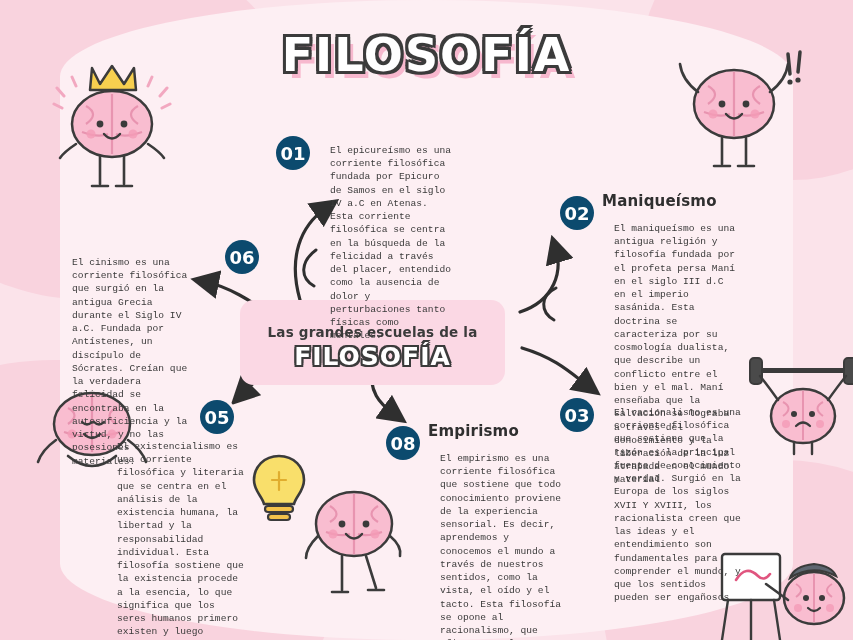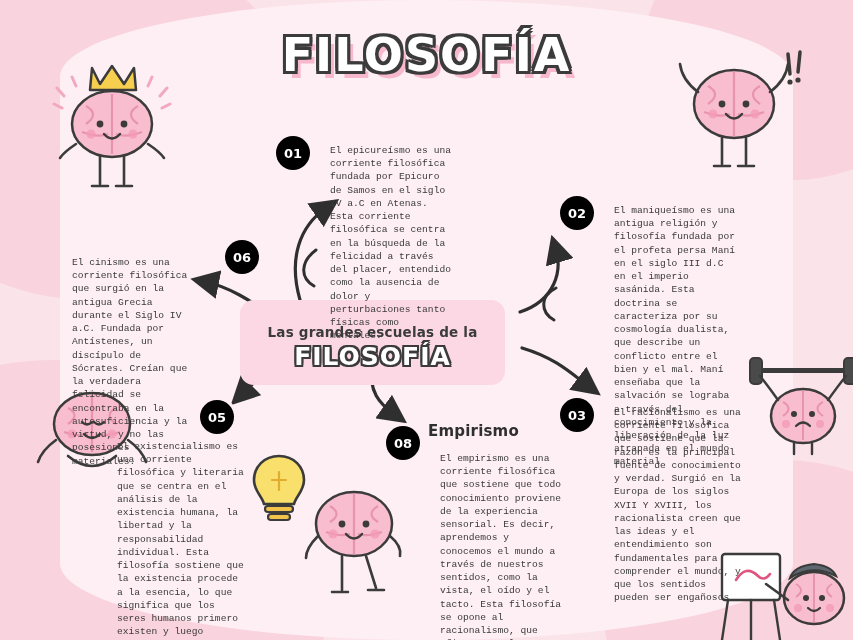--- a/index.html
+++ b/index.html
@@ -73,23 +73,23 @@
     text-shadow:
       -2px -2px 0 #3b3b3b, 2px -2px 0 #3b3b3b, -2px 2px 0 #3b3b3b, 2px 2px 0 #3b3b3b,
       -2px 0 0 #3b3b3b, 2px 0 0 #3b3b3b, 0 -2px 0 #3b3b3b, 0 2px 0 #3b3b3b;
   }
 
   .node { position: absolute; z-index: 5; }
   .node .badge {
     position: absolute;
     width: 34px; height: 34px;
     border-radius: 50%;
-    background: #000000;
+    background: #0c4a6e;
     color: #ffffff;
-    font-size: 13px;
+    font-size: 18px;
     font-weight: bold;
     display: flex;
     align-items: center;
     justify-content: center;
     box-shadow: 0 0 0 3px #fdeff3;
     text-align: right;
   }
   .node h3 {
     margin: 0 0 4px 0;
     font-size: 15px;
@@ -176,20 +176,21 @@
 <div class="node" id="node-01">
   <div class="badge">01</div>
   <div class="body">
     <p>El epicureísmo es una corriente filosófica fundada por Epicuro de Samos en el siglo IV a.C en Atenas. Esta corriente filosófica se centra en la búsqueda de la felicidad a través del placer, entendido como la ausencia de dolor y perturbaciones tanto físicas como mentales.</p>
   </div>
 </div>
 
 <div class="node" id="node-02">
   <div class="badge">02</div>
   <div class="body">
+    <h3>Maniqueísmo</h3>
     <p>El maniqueísmo es una antigua religión y filosofía fundada por el profeta persa Maní en el siglo III d.C en el imperio sasánida. Esta doctrina se caracteriza por su cosmología dualista, que describe un conflicto entre el bien y el mal. Maní enseñaba que la salvación se lograba a través del conocimiento y la liberación de la luz atrapada en el mundo material</p>
   </div>
 </div>
 
 <div class="node" id="node-03">
   <div class="badge">03</div>
   <div class="body">
     <p>El racionalismo es una corriente filosófica que sostiene que la razón es la principal fuente de conocimiento y verdad. Surgió en la Europa de los siglos XVII Y XVIII, los racionalista creen que las ideas y el entendimiento son fundamentales para comprender el mundo, y que los sentidos pueden ser engañosos</p>
   </div>
 </div>

